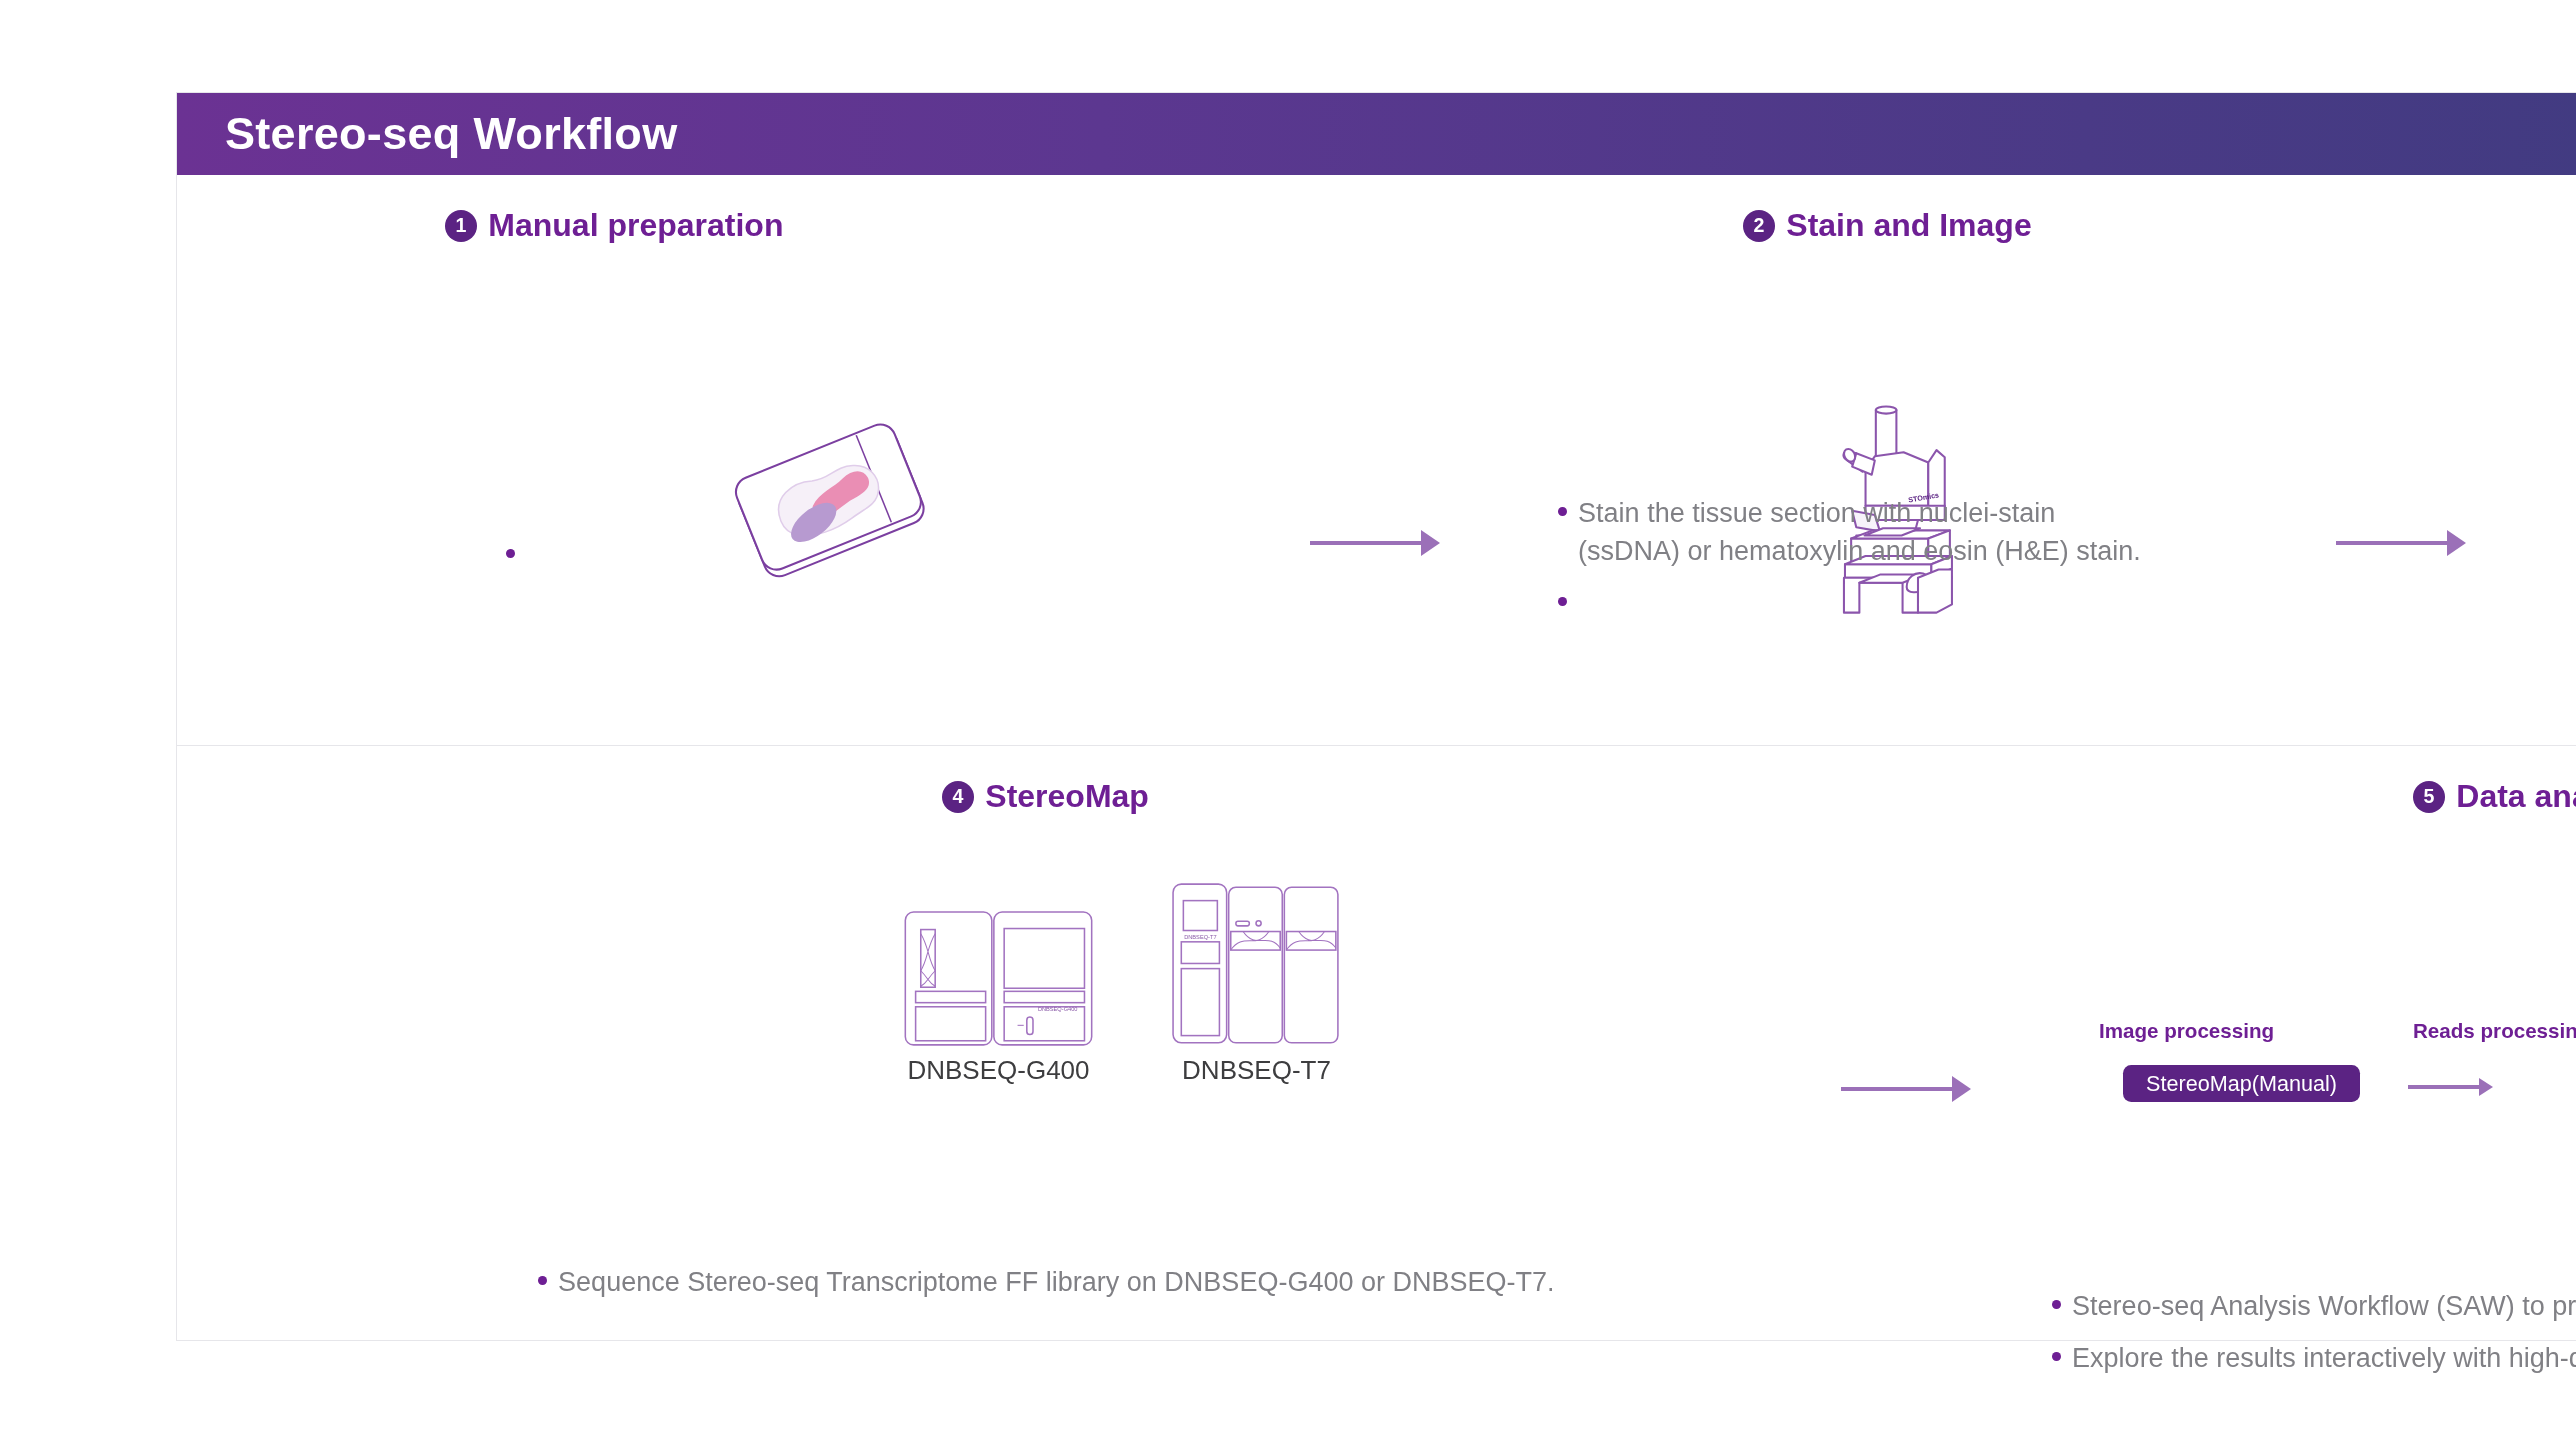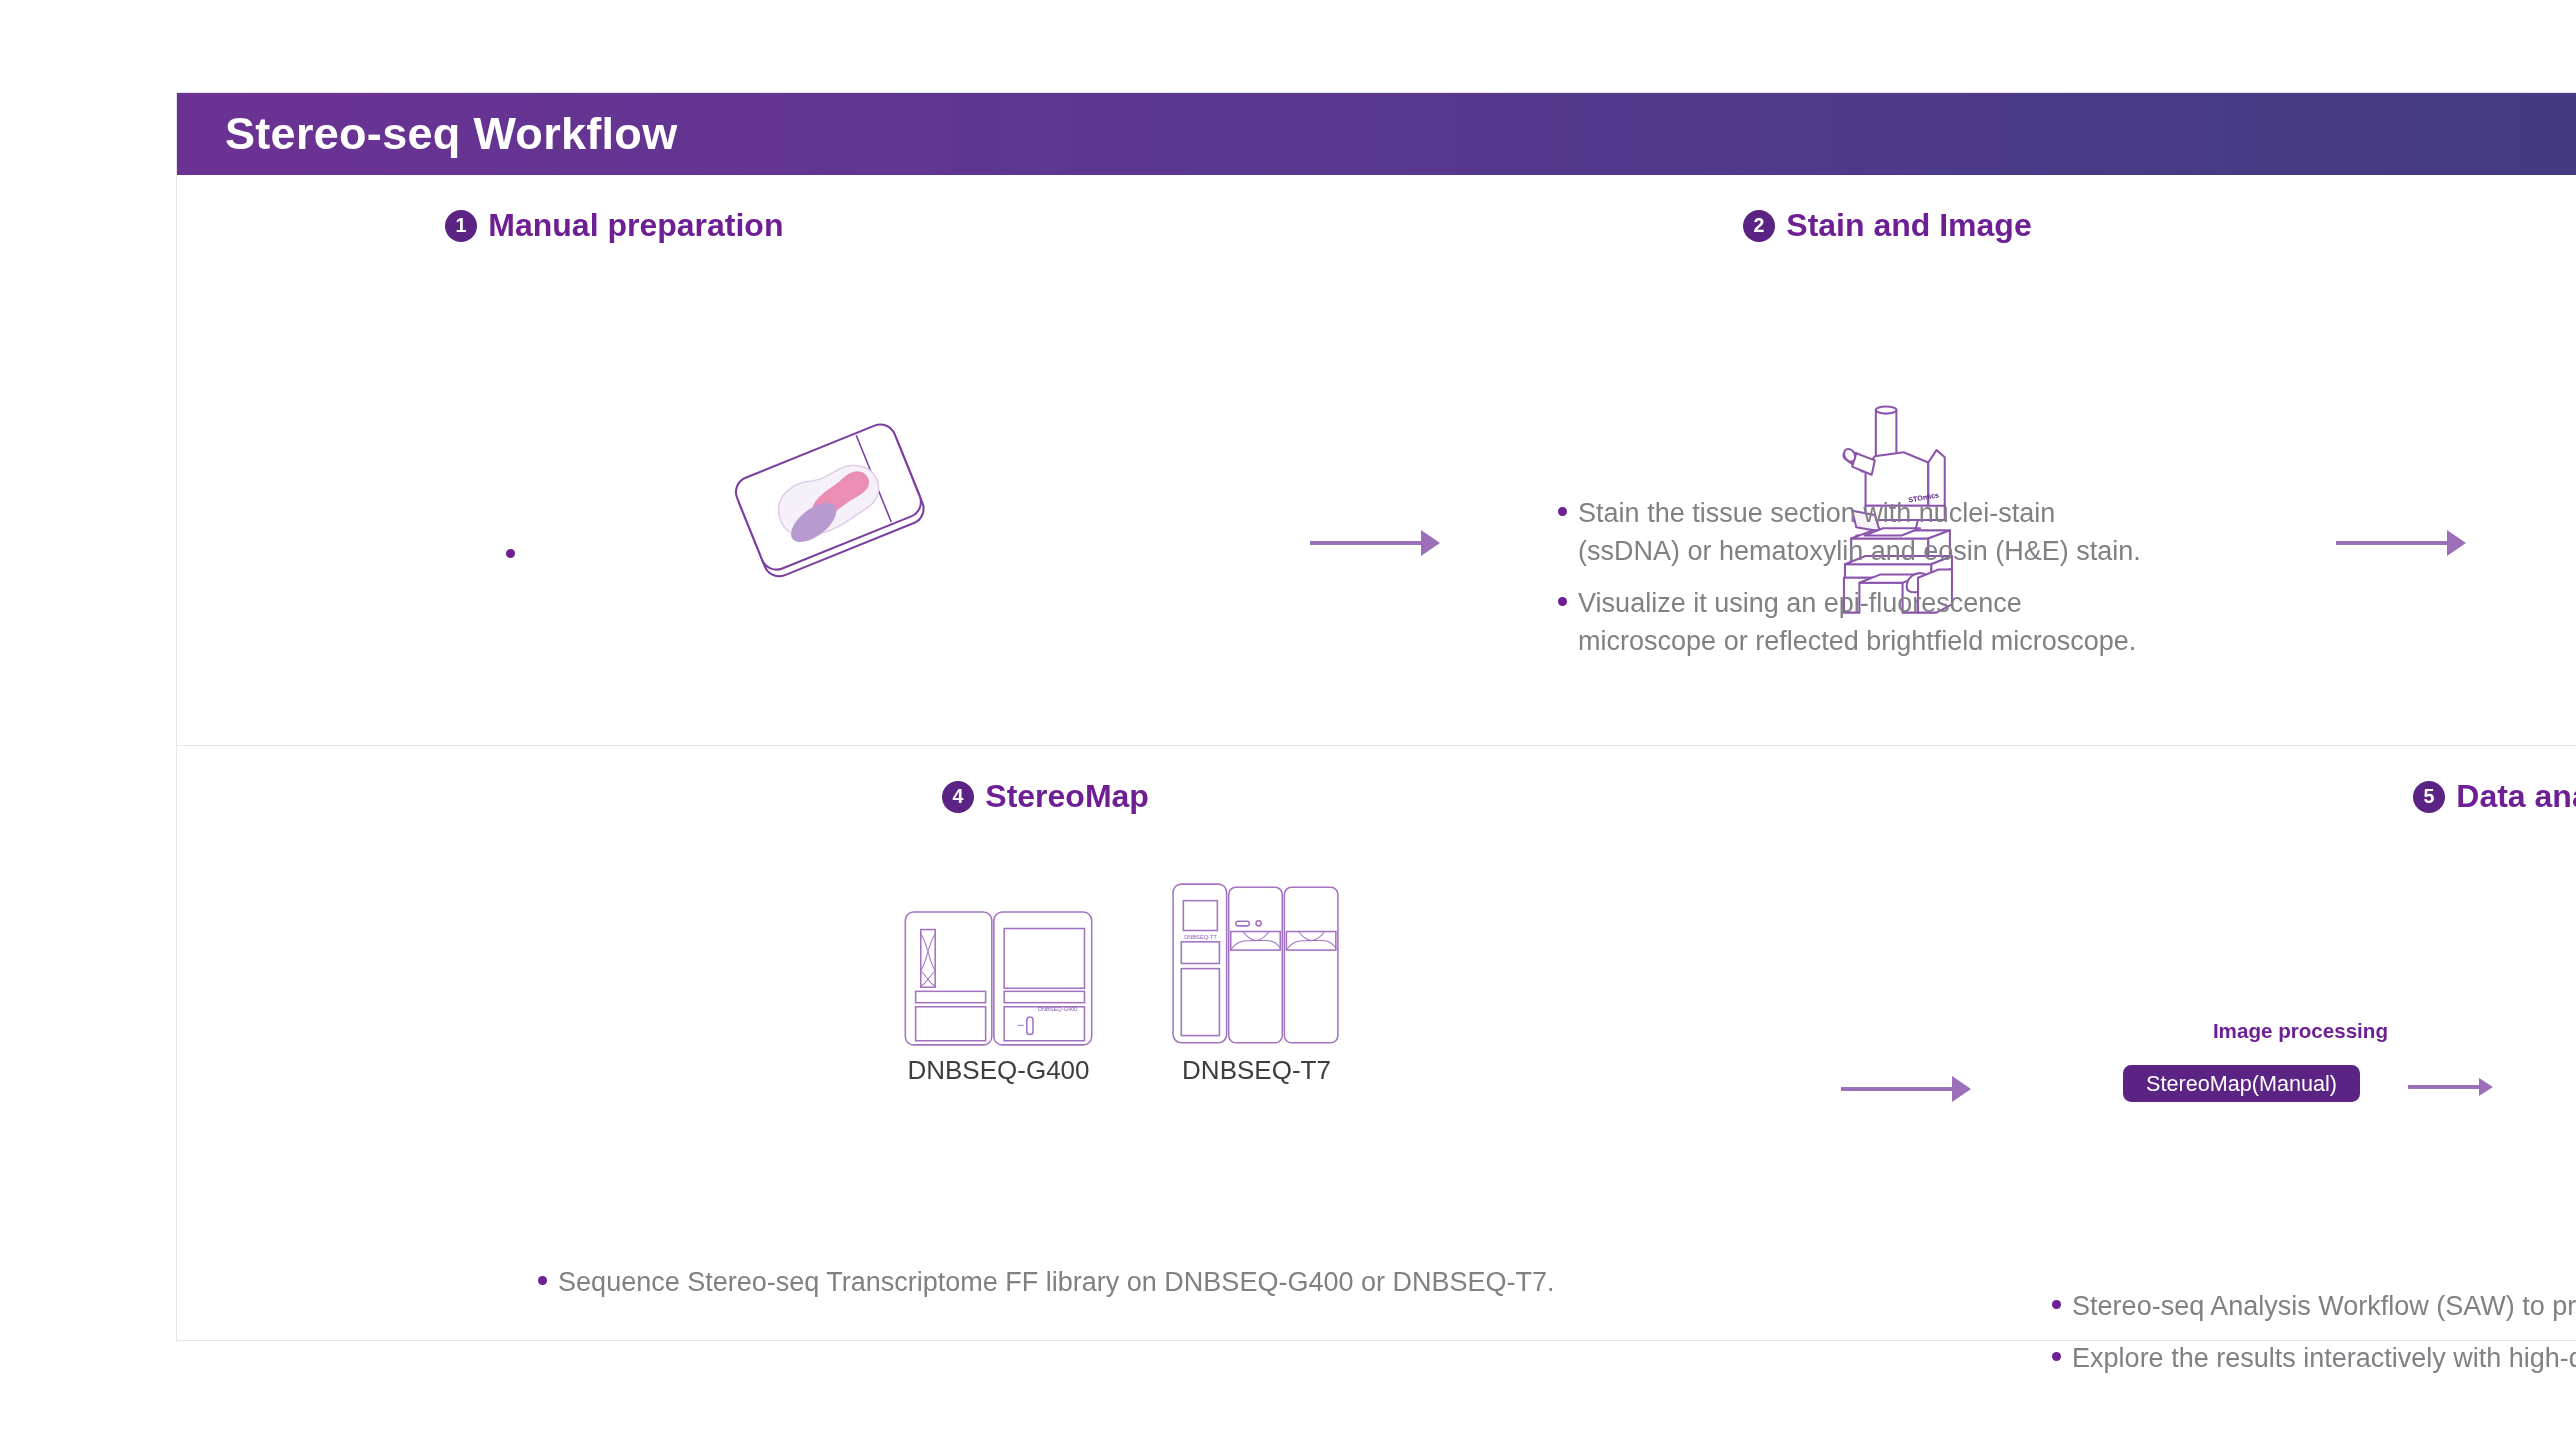--- a/index.html
+++ b/index.html
@@ -153,21 +153,21 @@
     text-align: center;
     white-space: nowrap;
   }
 
   
   .pipe-label {
     position: absolute;
     color: #6E1F94;
     font-size: 20.6px;
     font-weight: bold;
-    text-align: right;
+    text-align: left;
     white-space: nowrap;
   }
   .pipe-badge {
     position: absolute;
     background: #5B2383;
     color: #ffffff;
     font-size: 21.6px;
     border-radius: 8.2px;
     display: flex;
     align-items: center;
@@ -269,22 +269,20 @@
       </div>
 
       <div class="bullets" style="left:1381px; top:319px; width:850px;">
         <div class="bullet">
           <div class="dot"></div>
           <div class="btext" style="white-space:pre-line;">Stain the tissue section with nuclei-stain
 (ssDNA) or hematoxylin and eosin (H&amp;E) stain.</div>
         </div>
         <div class="bullet">
           <div class="dot"></div>
-          <div class="btext" style="white-space:pre-line;">Visualize it using an epi-fluorescence
-microscope or reflected brightfield microscope.</div>
         </div>
       </div>
 
       <div class="arrow" style="left:2159px; top:355px;">
         <div class="shaft" style="width:112px;"></div>
         <div class="headtip"></div>
       </div>
 
     </div>
 

